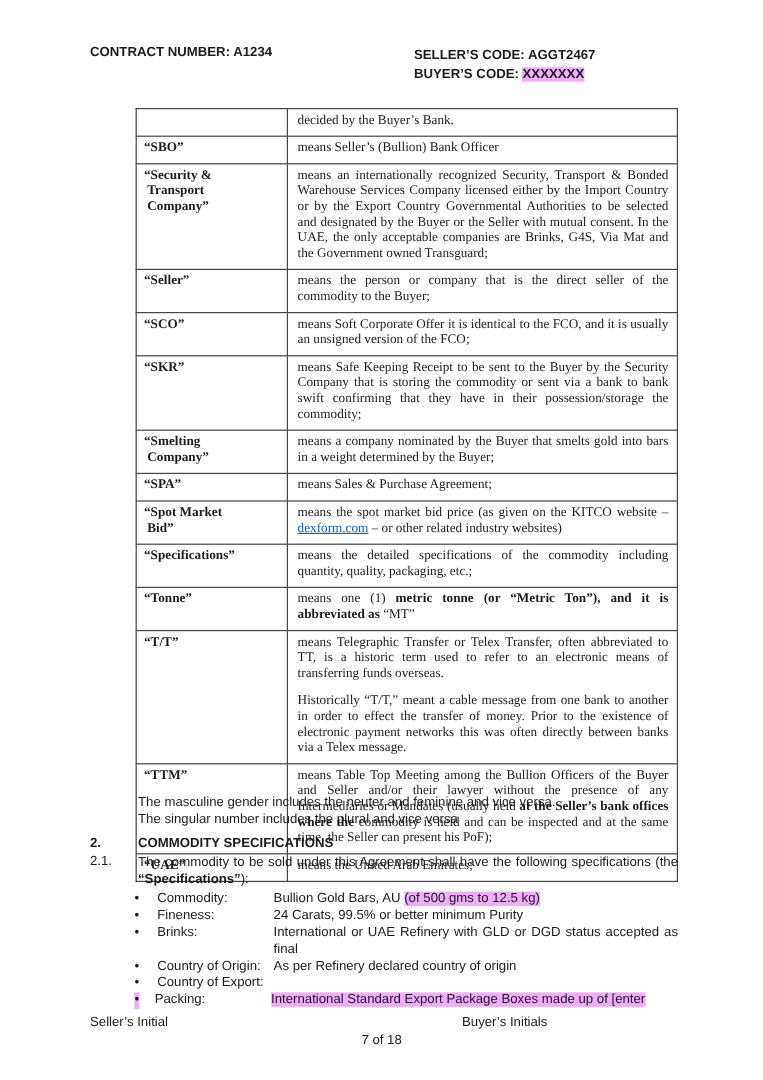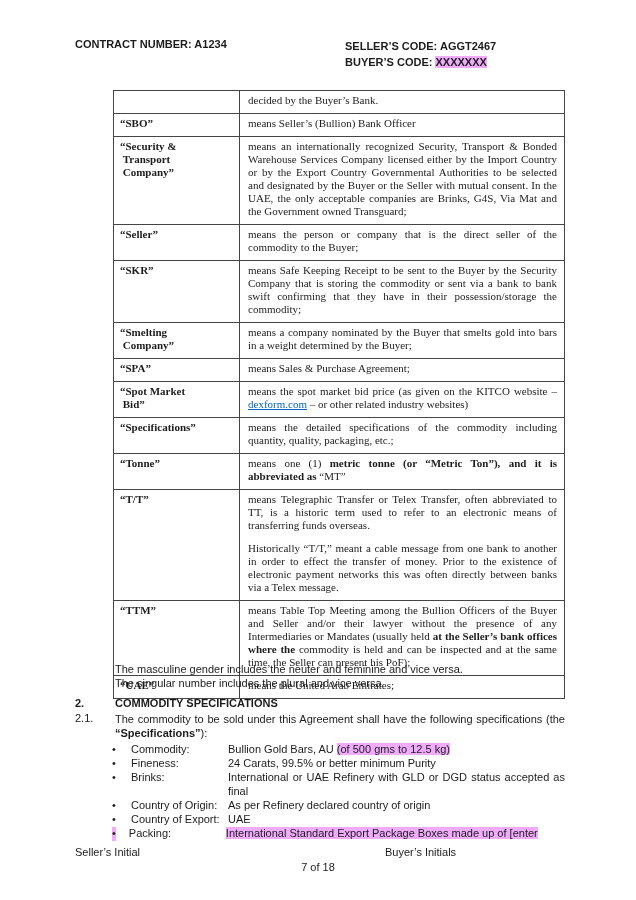--- a/index.html
+++ b/index.html
@@ -82,20 +82,26 @@
             <div class="para"><span>means an internationally recognized Security, Transport &amp; Bonded Warehouse Services Company licensed either by the Import Country or by the Export Country Governmental Authorities to be selected and designated by the Buyer or the Seller with mutual consent.  In the UAE, the only acceptable companies are Brinks, G4S, Via Mat and the Government owned Transguard;</span></div>
           </td>
         </tr>
         <tr>
           <td class="term">“Seller”</td>
           <td class="def">
             <div class="para"><span>means the person or company that is the direct seller of the commodity to the Buyer;</span></div>
           </td>
         </tr>
         <tr>
+          <td class="term">“SCO”</td>
+          <td class="def">
+            <div class="para"><span>means Soft Corporate Offer it is identical to the FCO, and it is usually an unsigned version of the FCO;</span></div>
+          </td>
+        </tr>
+        <tr>
           <td class="term">“SKR”</td>
           <td class="def">
             <div class="para"><span>means Safe Keeping Receipt to be sent to the Buyer by the Security Company that is storing the commodity or sent via a bank to bank swift confirming that they have in their possession/storage the commodity;</span></div>
           </td>
         </tr>
         <tr>
           <td class="term">“Smelting
  Company”</td>
           <td class="def">
             <div class="para"><span>means a company nominated by the Buyer that smelts gold into bars in a weight determined by the Buyer;</span></div>
@@ -179,21 +185,20 @@
         <span class="bvalue just"><span>International or UAE Refinery with GLD or DGD status accepted as final</span></span>
       </div>
       <div class="bullet-row">
         <span class="dot">•</span>
         <span class="blabel">Country of Origin:</span>
         <span class="bvalue"><span>As per Refinery declared country of origin</span></span>
       </div>
       <div class="bullet-row">
         <span class="dot">•</span>
         <span class="blabel">Country of Export:</span>
-        <span class="bvalue"><span>UAE</span></span>
       </div>
       <div class="bullet-row">
         <span class="dot hl" style="width: auto; margin-right: 13px;">•</span>
         <span class="blabel">Packing:</span>
         <span class="bvalue just"><span class="hl">International Standard Export Package Boxes made up of [enter</span></span>
       </div>
     </div>
 
   <div class="ftr-seller">Seller’s Initial</div>
   <div class="ftr-buyer">Buyer’s Initials</div>

